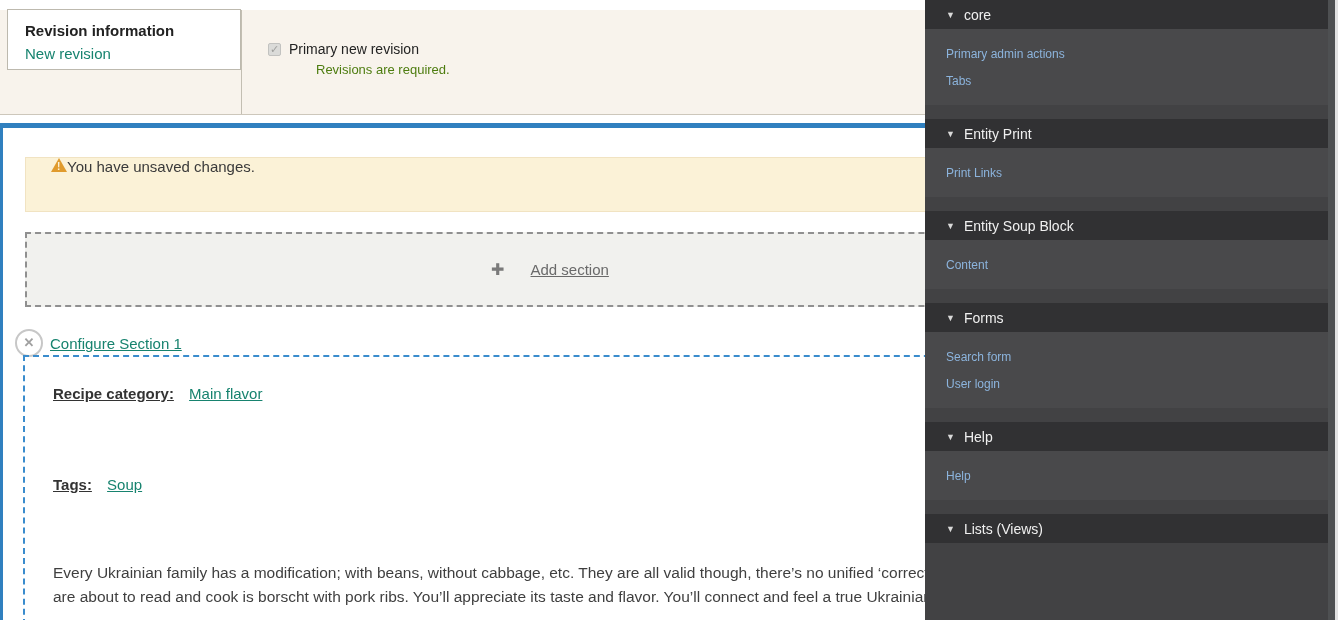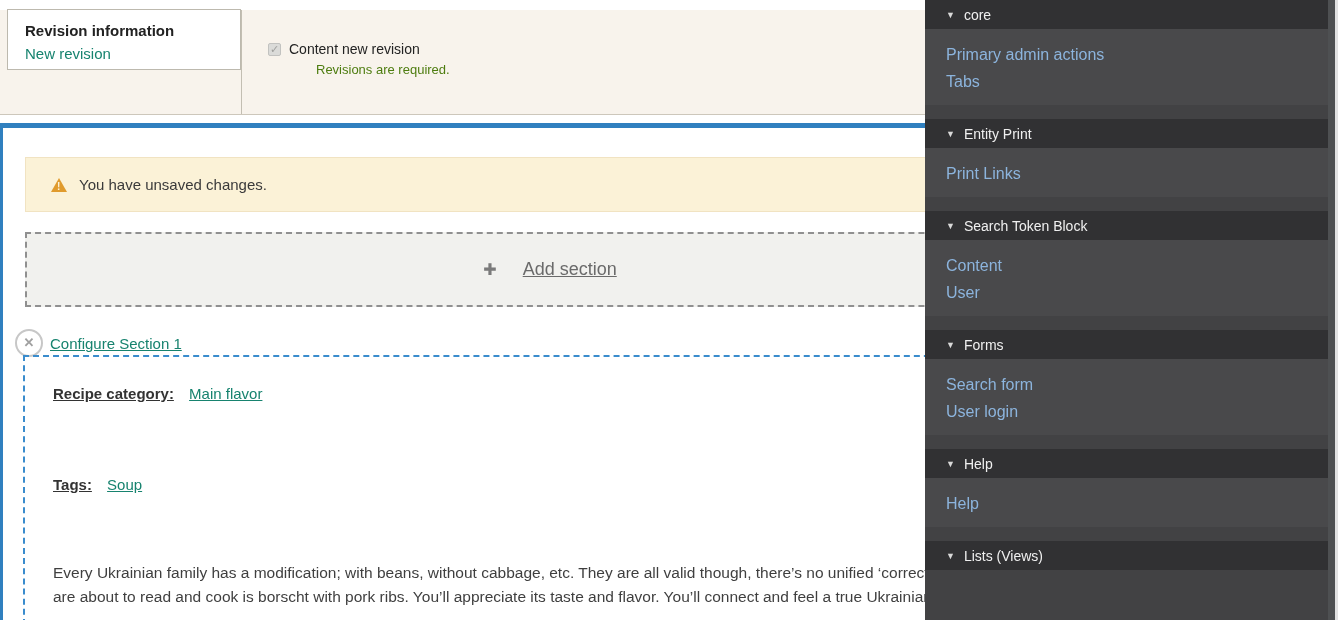--- a/index.html
+++ b/index.html
@@ -23,33 +23,33 @@
          border-radius:2px; font-size:11px; line-height:11px; color:#9f9f9d;
          text-align:center; }
   .cbx-label { font-size:14px; color:#232323; }
   .cbx-desc { position:absolute; left:74px; top:52px; font-size:13px; color:#4d7c0f; }
 
   
   .layout { position:absolute; left:0; top:123px; width:1101px; height:497px;
             background:#fff; border-top:5px solid #3080bf; border-left:3px solid #3080bf; }
   .banner { position:absolute; left:22px; top:29px; width:1050px; height:55px;
             background:#fbf2d7; border:1px solid #f1e3c2; display:flex;
-            align-items:center; padding-left:25px; gap:12px; }
+            padding-left:25px; }
   .warn-tri { position:relative; width:0; height:0;
               border-left:8px solid transparent; border-right:8px solid transparent;
               border-bottom:14px solid #e09b2d; }
   .warn-tri::after { content:"!"; position:absolute; left:-2px; top:3px;
                      font-size:10px; font-weight:bold; color:#fbf2d7; }
   .banner-text { font-size:15px; color:#3a3a3a; }
 
   .add-box { position:absolute; left:22px; top:104px; width:1050px; height:75px;
              background:#f1f1ee; border:2px dashed #909090;
              display:flex; align-items:center; justify-content:center; gap:6px; }
   .add-plus { font-size:16px; color:#7a7a7a; }
-  .add-link { font-size:18px; color:#6a6a6a; text-decoration:underline;margin-left:20px; }
+  .add-link { font-size:15px; color:#6a6a6a; text-decoration:underline;margin-left:20px; }
 
   .close-circle { position:absolute; left:12px; top:201px; width:28px; height:28px;
                   border:2px solid #c7c7c7; border-radius:50%; background:#fff;
                   color:#a0a0a0; font-size:13px; font-weight:bold; line-height:24px;
                   text-align:center; }
   .cfg-link { position:absolute; left:47px; top:207px; font-size:15px;
               color:#17836f; text-decoration:underline; }
 
   .section-outline { position:absolute; left:20px; top:227px; width:1057px; height:270px;
                      border-top:2px dashed #3a8ccd; border-left:2px dashed #3a8ccd; }
@@ -63,39 +63,39 @@
 
   
   .sidebar { position:absolute; left:925px; top:0; width:413px; height:620px;
              background:#424244; z-index:10; overflow:hidden; }
   .blk { margin-bottom:14px; }
   .blk header { height:29px; background:#313133; display:flex; align-items:center;
                 gap:9px; padding-left:21px; cursor:pointer; }
   .caret { font-size:9px; color:#d9d9d9; }
   .blk-label { font-size:14px; color:#f0f0f0; }
   .blk-links { background:#49494b; padding:12px 0 10px 21px; }
-  .blk-links a { display:block; font-size:16px; line-height:27px; color:#8cb4dd;
+  .blk-links a { display:block; font-size:12px; line-height:27px; color:#8cb4dd;
                  text-decoration:none; }
   .sb-scroll { position:absolute; right:0; top:0; width:10px; height:620px;
                background:#4e5052; }
   .sb-edge { position:absolute; right:0; top:0; width:3px; height:620px;
              background:#e2e2e2; }
 </style>
 </head>
 <body>
 
 <div class="vtabs">
   <div class="vtab-active">
     <div class="vtab-title">Revision information</div>
     <a class="vtab-link">New revision</a>
   </div>
   <div class="vtabs-pane">
     <div class="cbx-row">
       <span class="cbx">✓</span>
-      <span class="cbx-label">Content new revision</span>
+      <span class="cbx-label">Primary new revision</span>
     </div>
     <div class="cbx-desc">Revisions are required.</div>
   </div>
 </div>
 
 <div class="layout">
 
   <div class="banner">
     <span class="warn-tri"></span>
     <span class="banner-text">You have unsaved changes.</span>
@@ -144,25 +144,24 @@
           <span class="caret">▼</span>
           <span class="blk-label">Entity Print</span>
         </header>
         <div class="blk-links">
           <a>Print Links</a>
         </div>
       </section>
       <section class="blk">
         <header>
           <span class="caret">▼</span>
-          <span class="blk-label">Search Token Block</span>
+          <span class="blk-label">Entity Soup Block</span>
         </header>
         <div class="blk-links">
           <a>Content</a>
-          <a>User</a>
         </div>
       </section>
       <section class="blk">
         <header>
           <span class="caret">▼</span>
           <span class="blk-label">Forms</span>
         </header>
         <div class="blk-links">
           <a>Search form</a>
           <a>User login</a>

